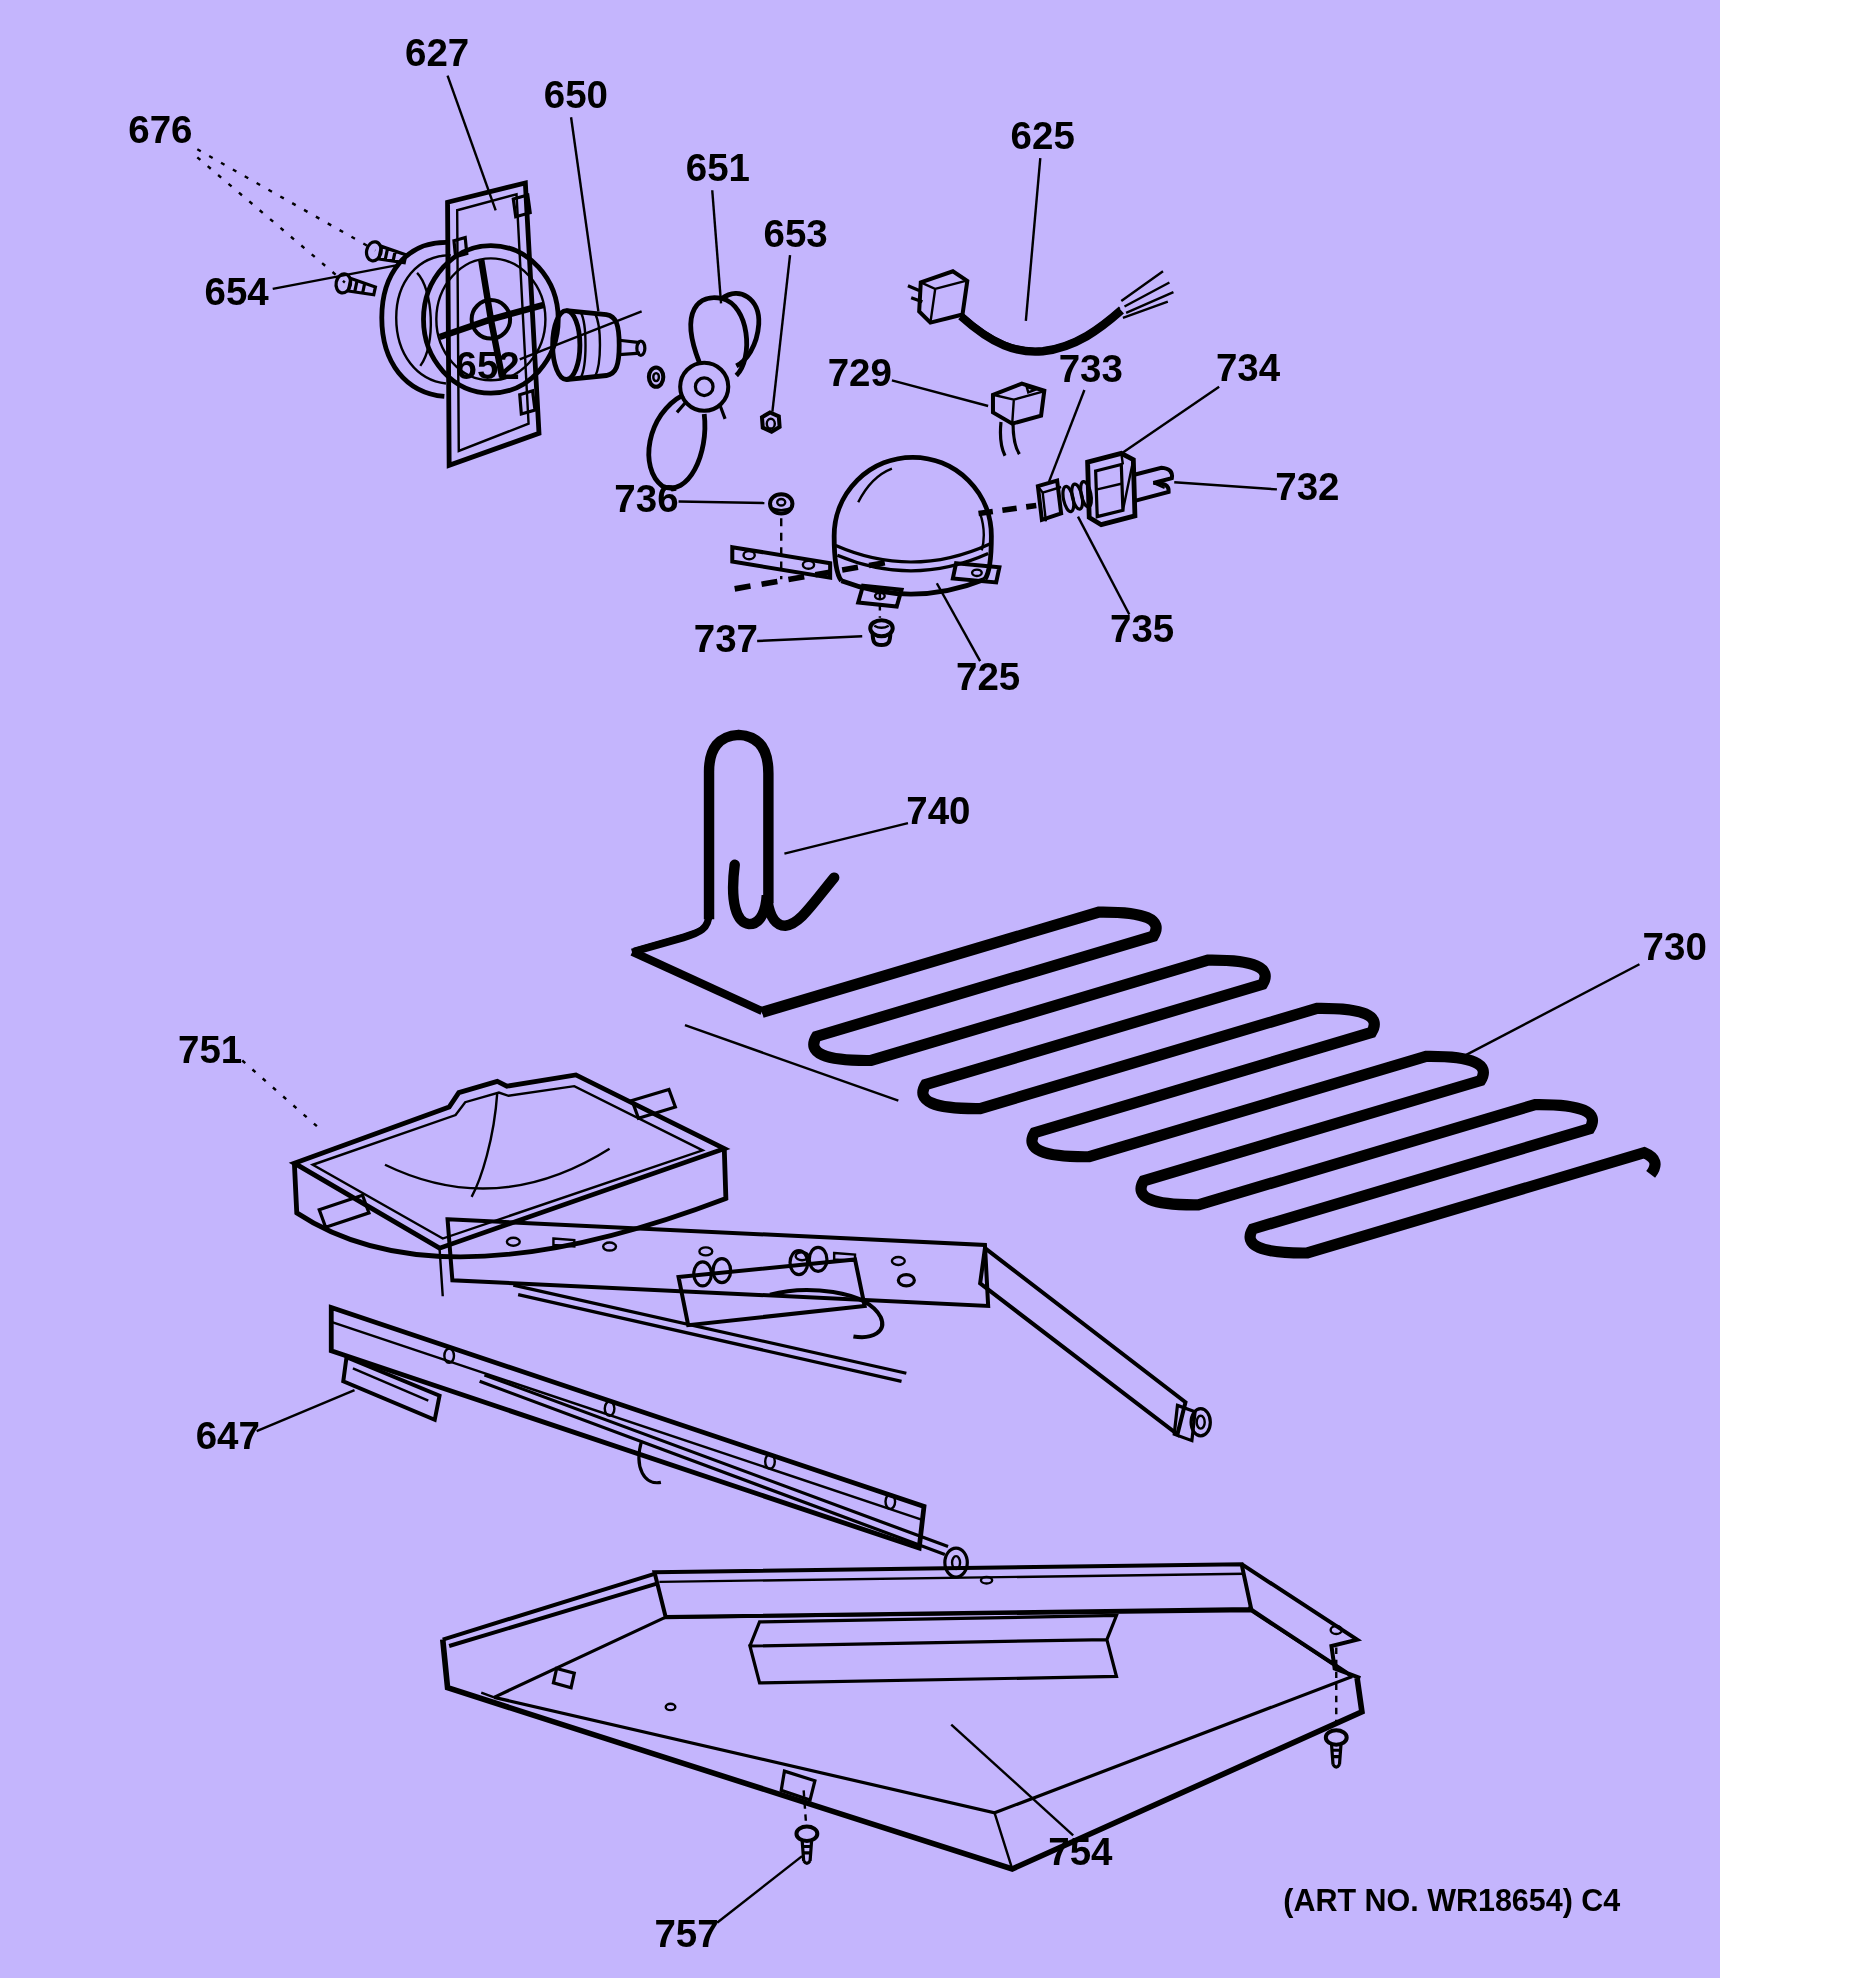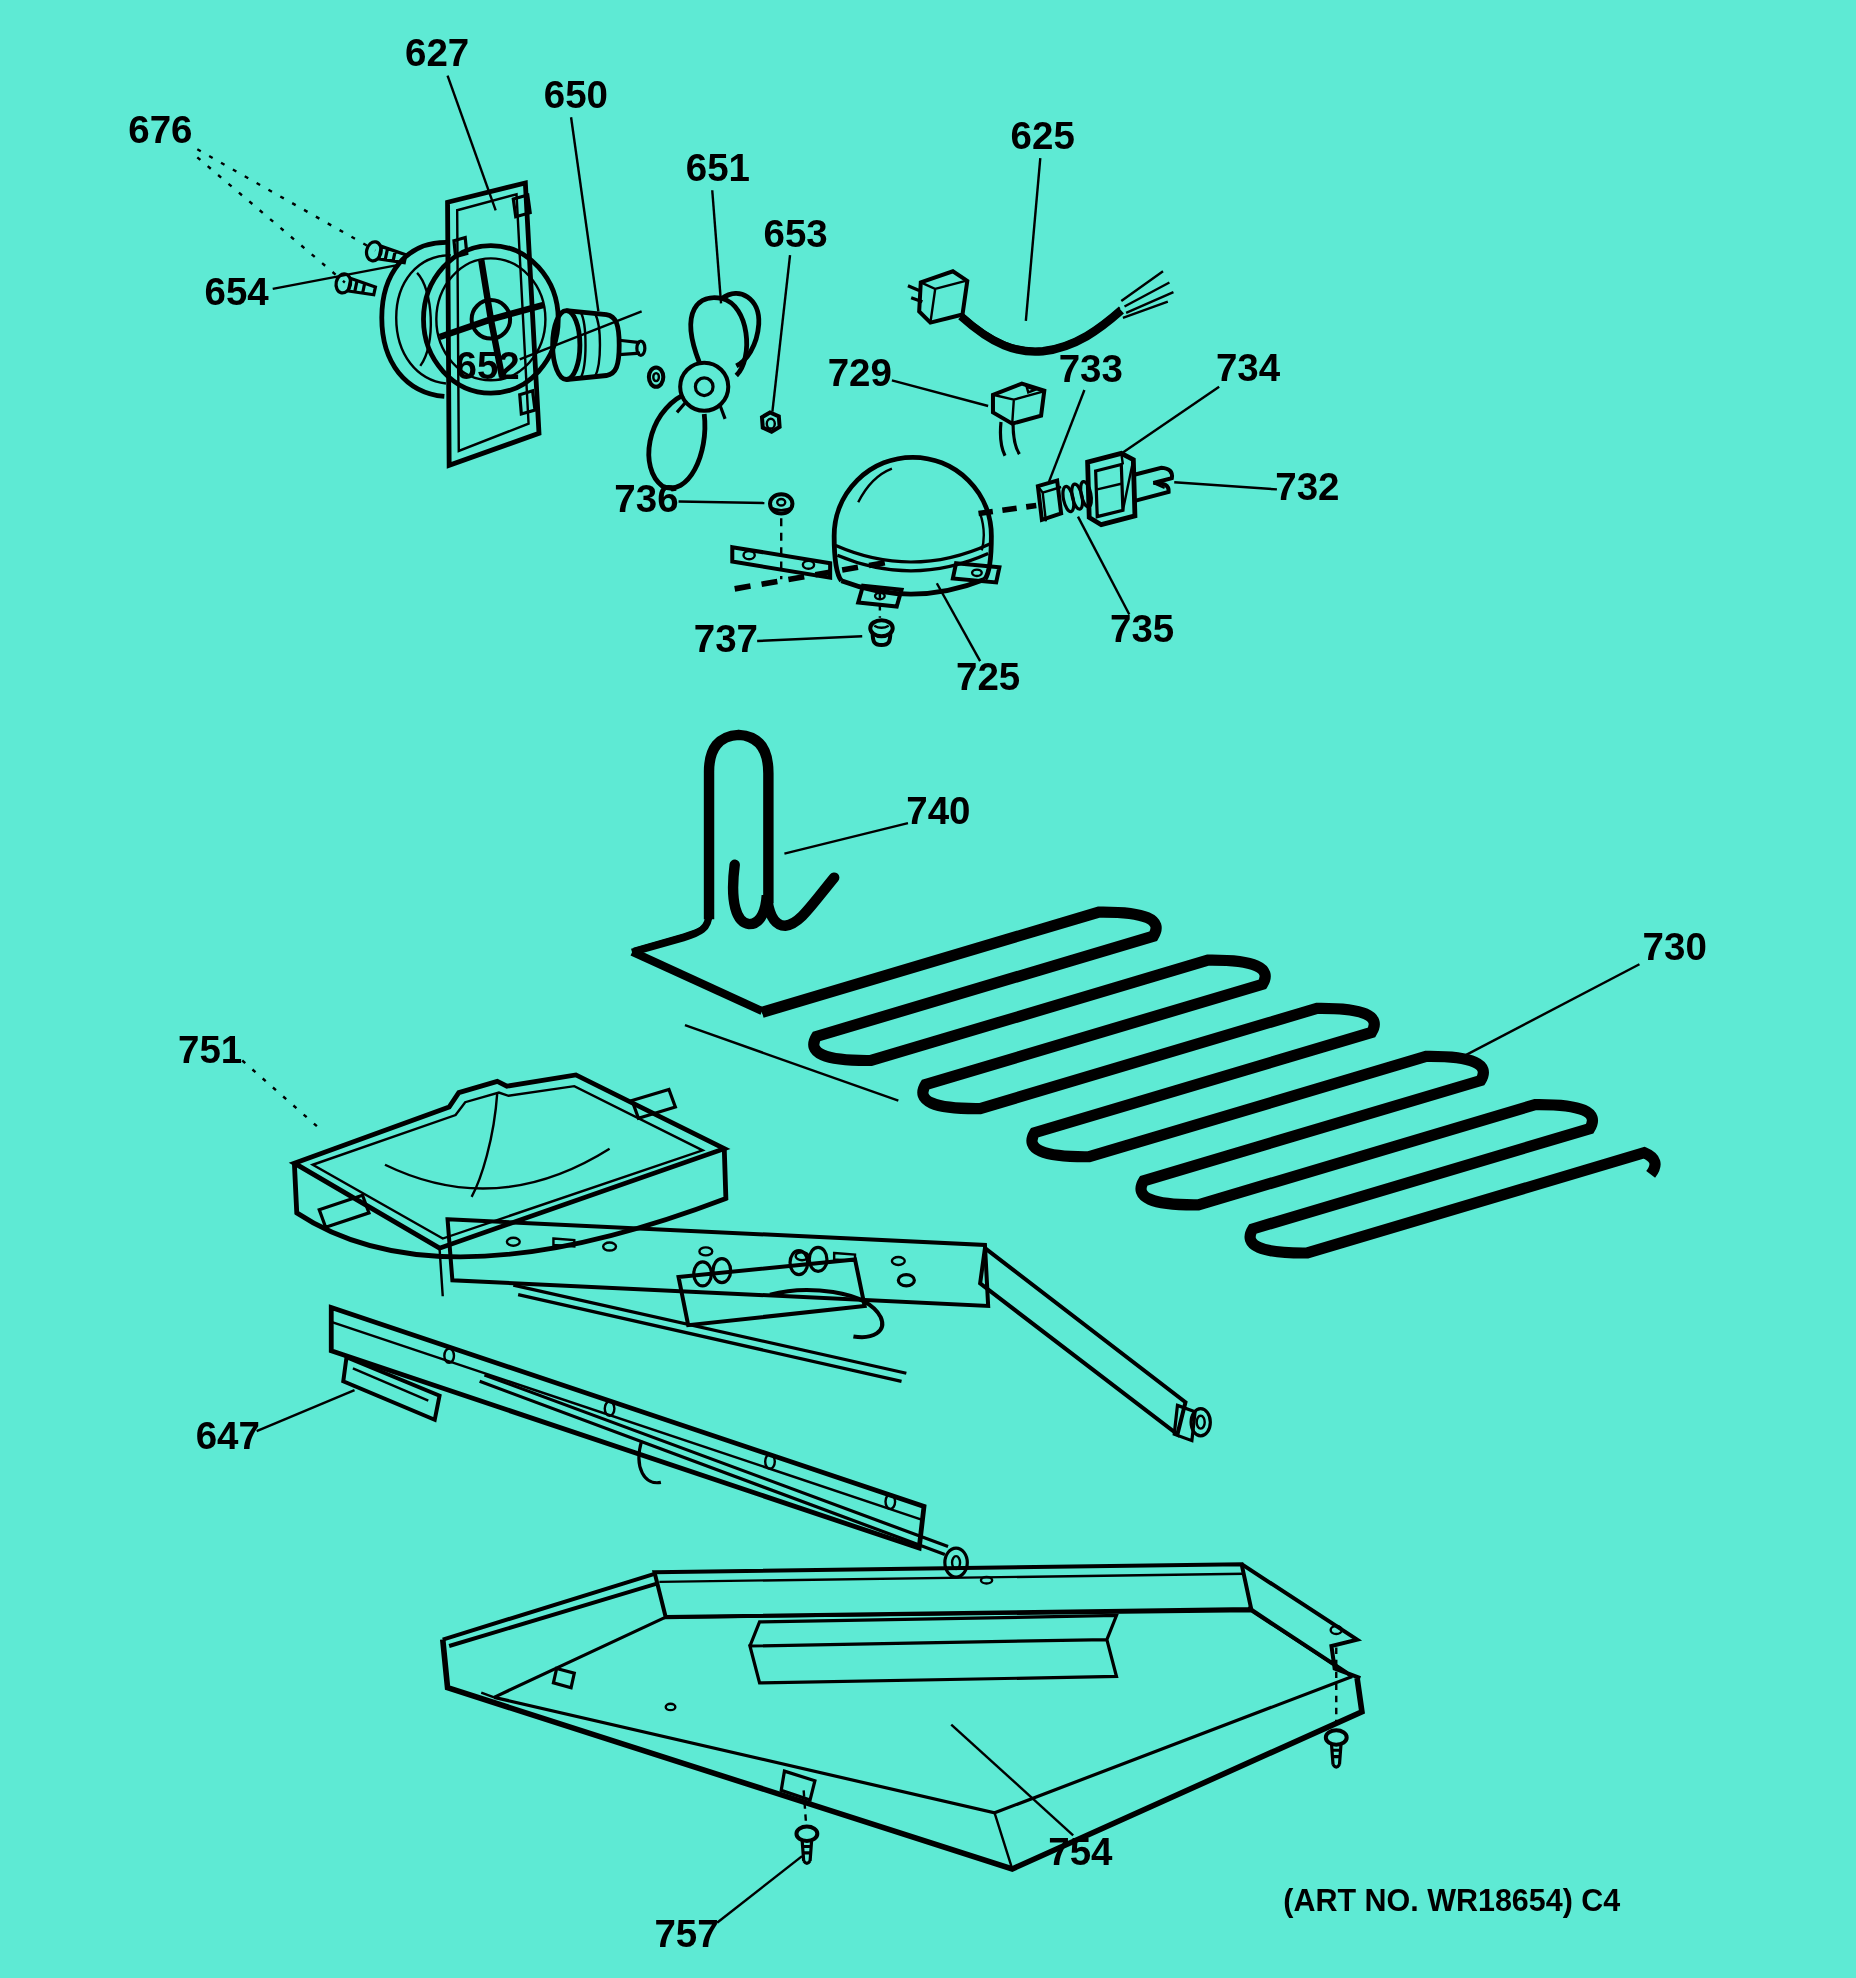--- a/index.html
+++ b/index.html
@@ -1,16 +1,16 @@
 <!DOCTYPE html>
 <html style="font-size:13px"><head>
 <meta charset="utf-8">
 <style>
   html,body{margin:0;padding:0;background:#ffffff;}
-  .page{width:1856px;height:1979px;position:relative;background:#5eead4;}
+  .page{width:1720px;height:1979px;position:relative;background:#c4b5fd;}
   svg{display:block;}
   .ln{stroke:#000;fill:none;}
   .leader{stroke:#000;stroke-width:3;fill:none;}
   .leader.dotted{stroke-dasharray:5 12;}
   .plabel{font-family:"Liberation Sans","DejaVu Sans",sans-serif;font-weight:bold;
           font-size:48px;fill:#000;text-anchor:middle;dominant-baseline:middle;}
   .artno{font-family:"Liberation Sans","DejaVu Sans",sans-serif;font-weight:bold;
          font-size:38px;fill:#000;}
 </style>
 </head>

